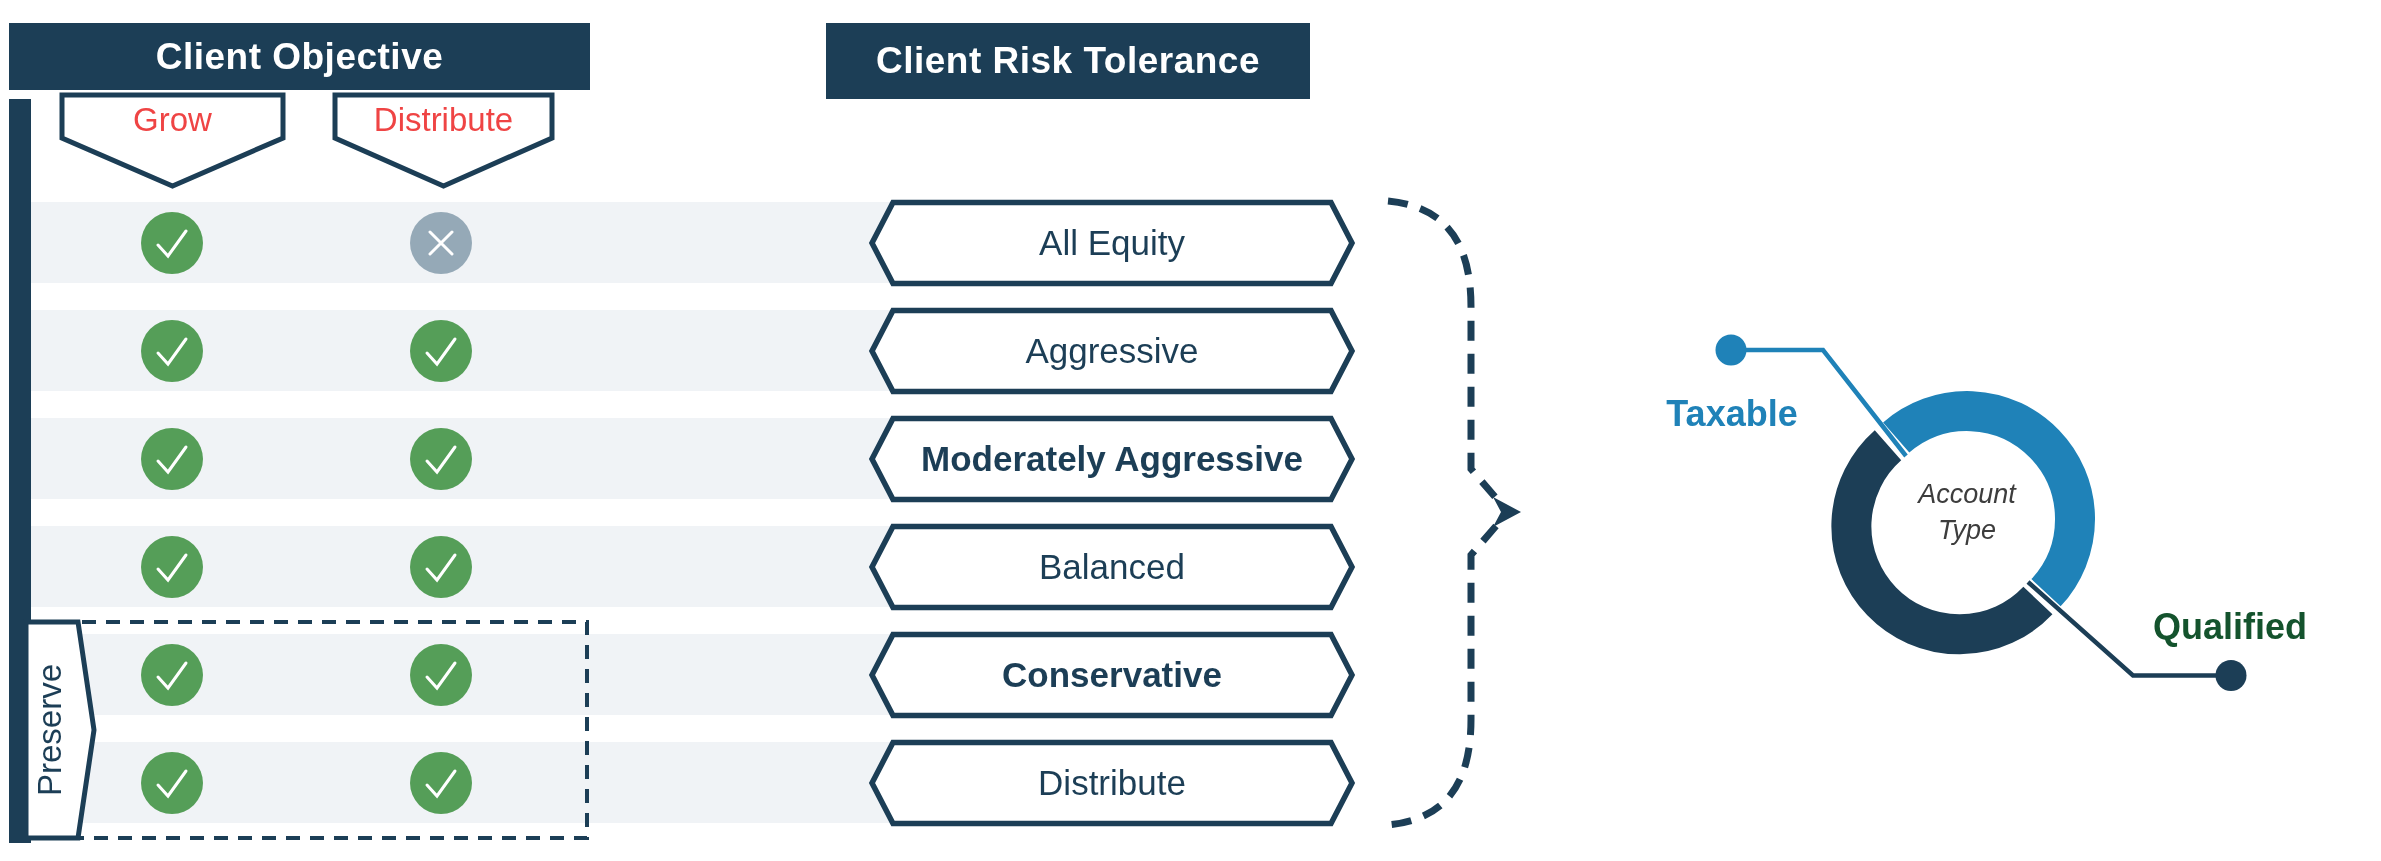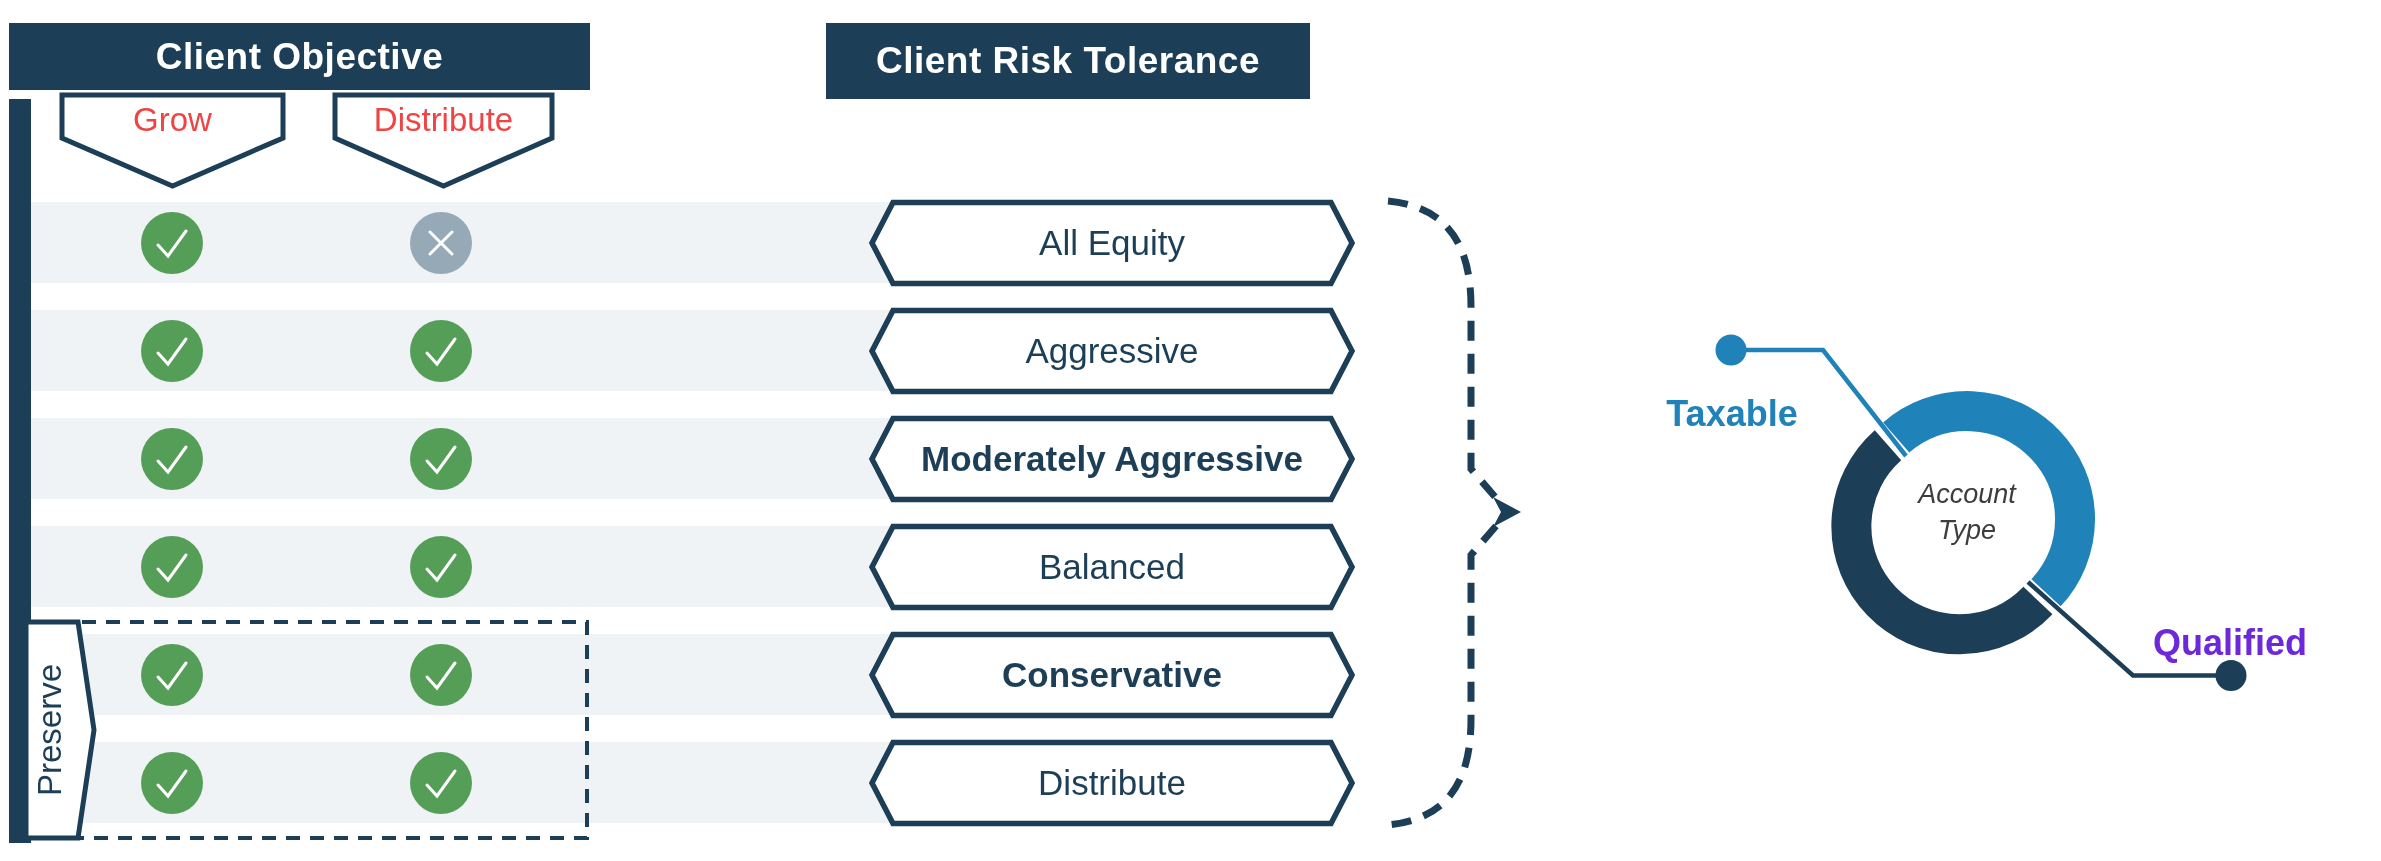--- a/index.html
+++ b/index.html
@@ -138,19 +138,19 @@
   </svg>
 
   <div class="hdr" style="left:9px;top:23px;width:581px;height:67px;">Client Objective</div>
   <div class="hdr" style="left:826px;top:23px;width:484px;height:76px;">Client Risk Tolerance</div>
 
   <div class="banlabel" style="left:62px;width:221px;">Grow</div>
   <div class="banlabel" style="left:335px;width:217px;">Distribute</div>
   <div class="sideways">Preserve</div>
 
   <div class="leaderlabel" style="left:1632px;top:373px;color:#1F82B8;margin-top:20px;">Taxable</div>
-  <div class="leaderlabel" style="left:2130px;top:622px;color:#6d28d9;">Qualified</div>
+  <div class="leaderlabel" style="left:2130px;top:606px;color:#14532d;">Qualified</div>
   <div id="acct">
     <div>Account</div>
     <div>Type</div>
   </div>
 
 </div>
 
 </body></html>

